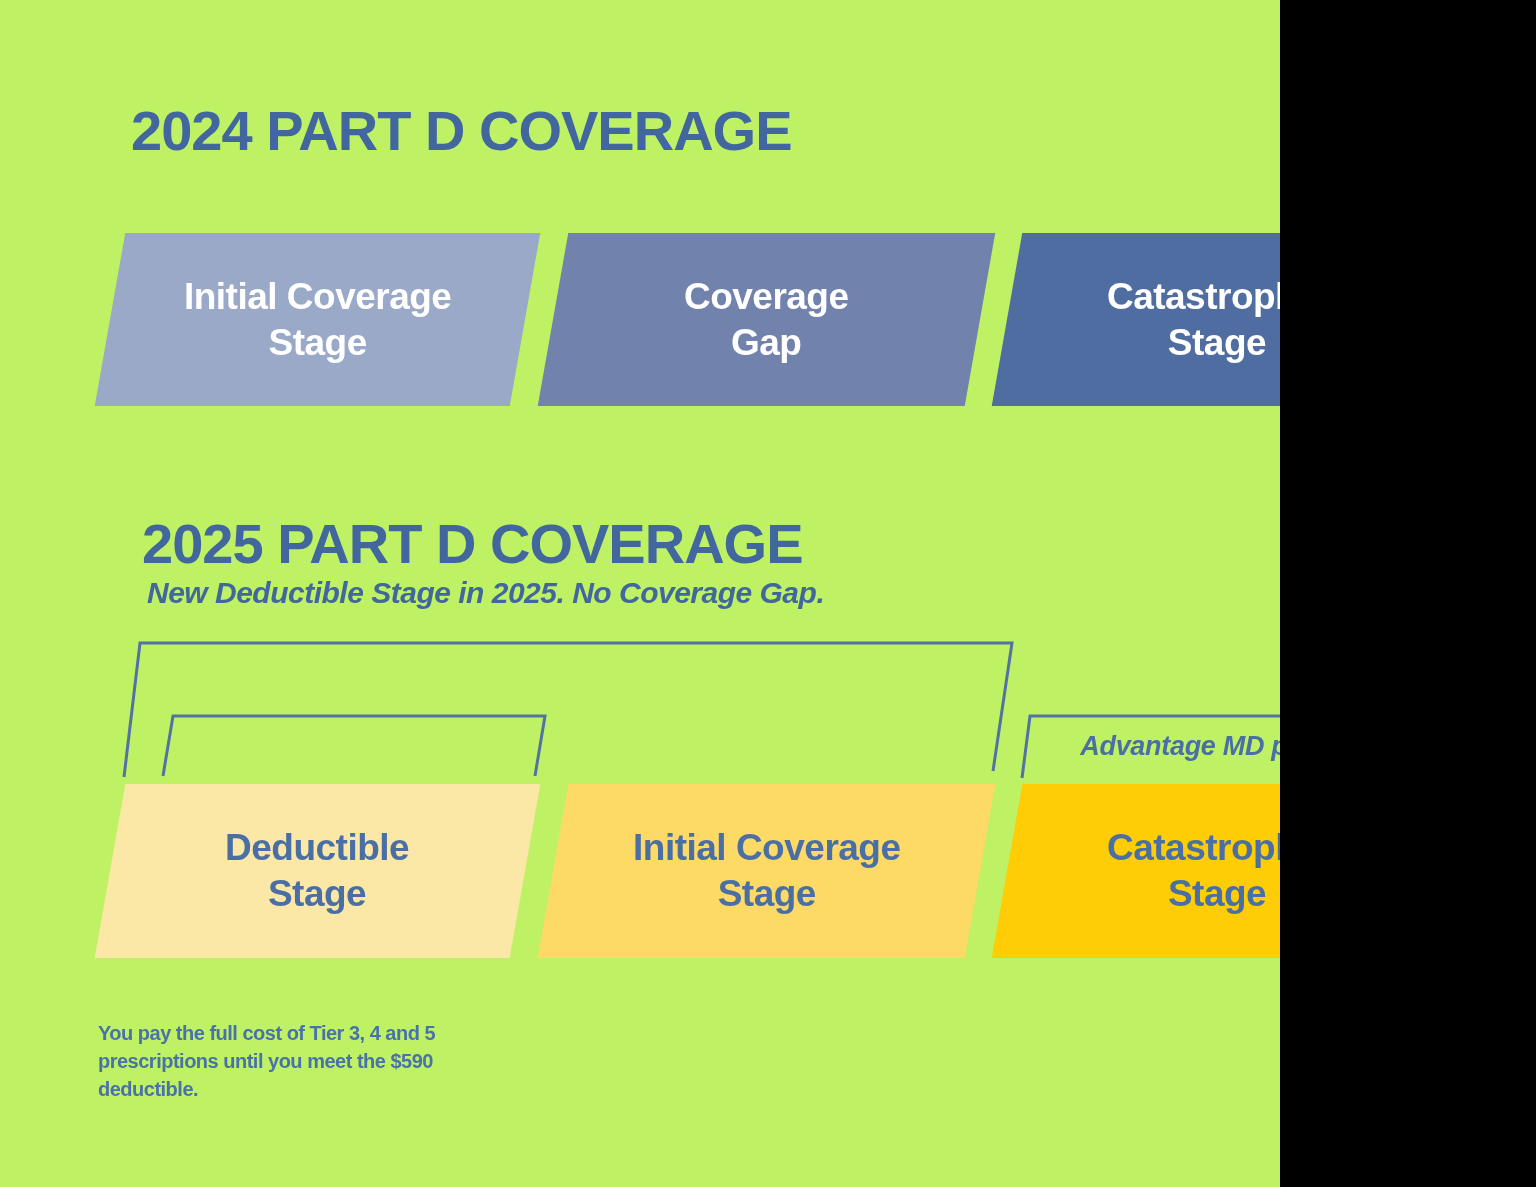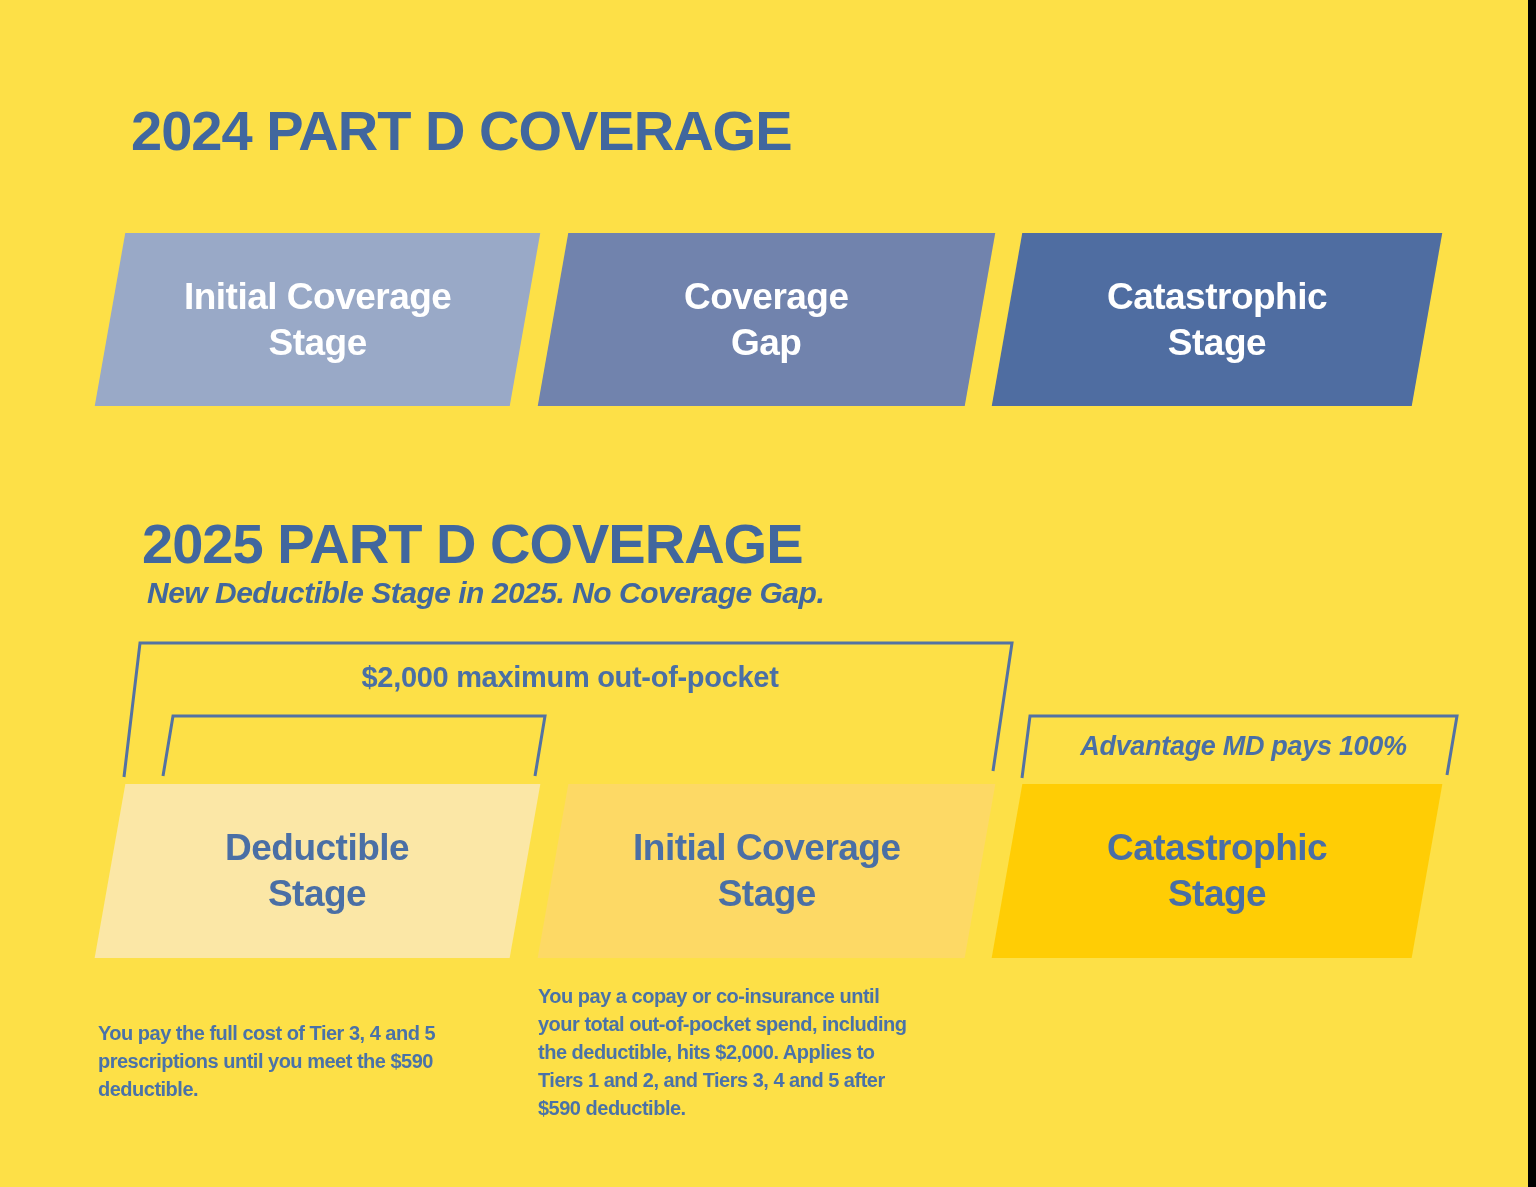--- a/index.html
+++ b/index.html
@@ -1,18 +1,18 @@
 <!DOCTYPE html>
 <html><head>
 <meta charset="utf-8">
 <style>
   html,body { margin:0; padding:0; }
   body { background:#000; font-family:"Liberation Sans", sans-serif; }
   #canvas {
-    position:relative; width:1528px; height:1187px; background:#fde047; overflow:hidden;
+    position:relative; width:1280px; height:1187px; background:#bef264; overflow:hidden;
   }
   .abs { position:absolute; }
 
   
   .big-title {
     color:#41679e; font-size:56px; font-weight:bold; letter-spacing:-1px;
     white-space:nowrap; line-height:1;
   }
   .sub-title {
     color:#41679e; font-size:30px; font-weight:bold; font-style:italic;
@@ -82,40 +82,34 @@
 
   <div id="title-2025" class="abs big-title">2025 PART D COVERAGE</div>
   <div id="subtitle-2025" class="abs sub-title">New Deductible Stage in 2025. No Coverage Gap.</div>
 
   <svg id="bracket-svg" class="abs" width="1536" height="1187" viewBox="0 0 1536 1187">
     <polyline points="124,777 140,643 1012,643 993,771"></polyline>
     <polyline points="163,776 173,716 545,716 535,776"></polyline>
     <polyline points="1022,778 1030,716 1457,716 1447,775"></polyline>
   </svg>
 
-  <div id="moop-label" class="abs bracket-label">$2,000 maximum out-of-pocket</div>
   <div id="catastrophic-label" class="abs bracket-label">Advantage MD pays 100%</div>
 
   <div class="row-2025">
     <div class="stage col-1" style="background-color: rgb(251, 231, 166);">
       <div class="stage-label" style="color: rgb(74, 111, 165);">Deductible
 Stage</div>
     </div>
     <div class="stage col-2" style="background-color: rgb(253, 217, 101);">
       <div class="stage-label" style="color: rgb(74, 111, 165);">Initial Coverage
 Stage</div>
     </div>
     <div class="stage col-3" style="background-color: rgb(255, 205, 5);">
       <div class="stage-label" style="color: rgb(74, 111, 165);">Catastrophic
 Stage</div>
     </div>
   </div>
 
   <div id="note-deductible" class="abs note">You pay the full cost of Tier 3, 4 and 5
 prescriptions until you meet the $590
 deductible.</div>
-  <div id="note-initial" class="abs note">You pay a copay or co-insurance until
-your total out-of-pocket spend, including
-the deductible, hits $2,000. Applies to
-Tiers 1 and 2, and Tiers 3, 4 and 5 after
-$590 deductible.</div>
 
 </div>
 
 </body></html>

